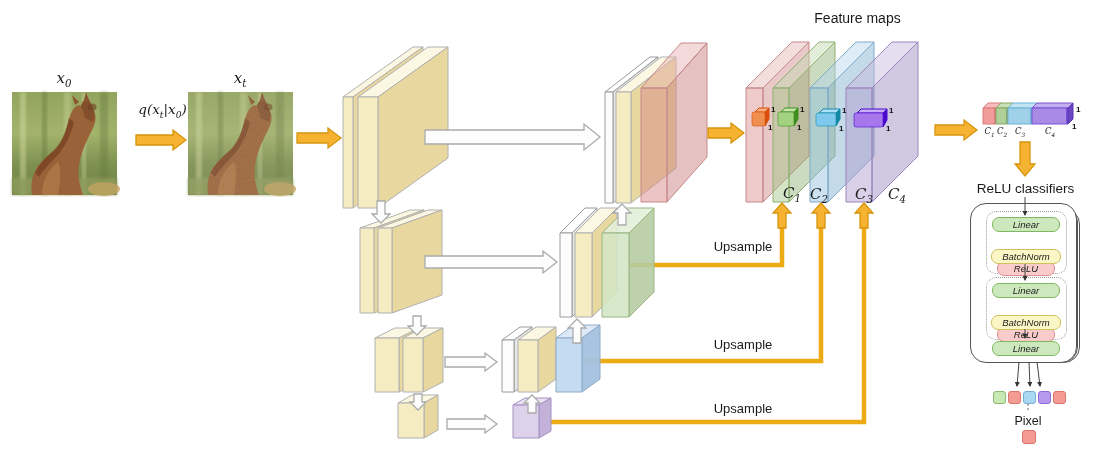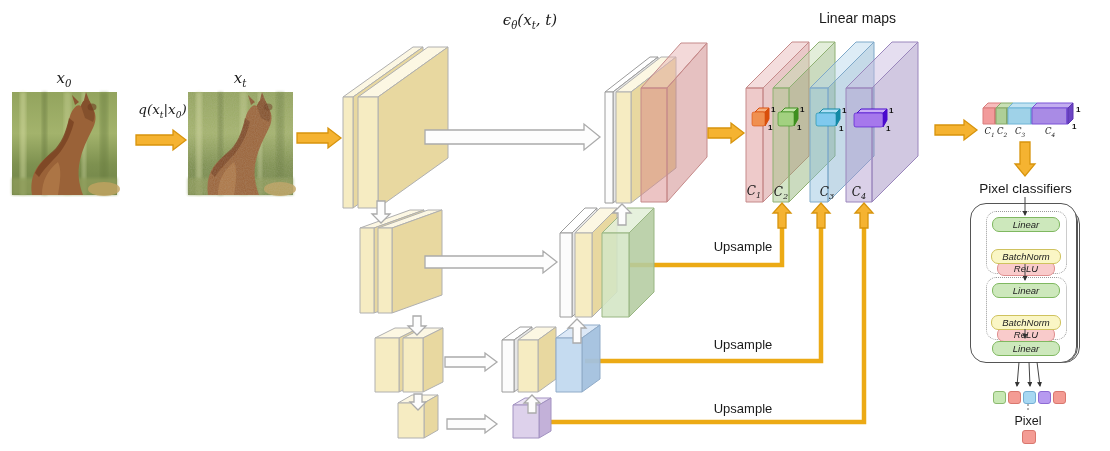--- a/index.html
+++ b/index.html
@@ -3,21 +3,21 @@
 <meta charset="utf-8">
 <style>
   html,body{margin:0;padding:0;background:#fff;}
   #stage{position:relative;width:1110px;height:451px;background:#ffffff;overflow:hidden;
          font-family:"Liberation Sans",sans-serif;color:#1a1a1a;}
   #scene,#overlay{position:absolute;left:0;top:0;}
   #overlay{pointer-events:none;}
   .lbl{position:absolute;text-align:center;white-space:nowrap;}
   .sans13{font-size:13px;} .sans14{font-size:14px;}
   .math{font-family:"DejaVu Serif",serif;font-style:italic;}
-  .m15{font-size:15px;} .m13{font-size:13.5px;} .m10{font-size:12px;} .m8{font-size:8.5px;}
+  .m15{font-size:15px;} .m13{font-size:13.5px;} .m10{font-size:15px;padding-left:37px;} .m8{font-size:8.5px;}
   sub{font-size:68%;line-height:0;}
   .one{position:absolute;font-size:8px;font-weight:bold;color:#111;}
   .card{position:absolute;background:#fff;border:1px solid #555;border-radius:16px;}
   .dgroup{position:absolute;border:1px dotted #999;border-radius:10px;}
   .pill{position:absolute;height:13px;line-height:13px;font-size:9.5px;font-style:italic;
         text-align:center;border-radius:7px;border:1px solid;color:#222;}
   .pill-linear{background:#CDE8BC;border-color:#7FB860;}
   .pill-relu{background:#F9CBCB;border-color:#E08F8F;margin-top:28px;}
   .pill-bn{background:#FAF6C5;border-color:#CFC25E;}
   .chip{position:absolute;width:11px;height:11px;border-radius:3px;border:1px solid;}
@@ -181,23 +181,22 @@
         <polygon points="1020,142 1030,142 1030,164 1035,164 1025,176 1015,164 1020,164" fill="#F5B331" stroke="#D7940D" stroke-width="1.3" fill-opacity="1"></polygon>
         <polygon points="778,228 786,228 786,213 791,213 782,203 773,213 778,213" fill="#F5B331" stroke="#D7940D" stroke-width="1.3" fill-opacity="1"></polygon>
         <polygon points="817,228 825,228 825,213 830,213 821,203 812,213 817,213" fill="#F5B331" stroke="#D7940D" stroke-width="1.3" fill-opacity="1"></polygon>
         <polygon points="860,228 868,228 868,213 873,213 864,203 855,213 860,213" fill="#F5B331" stroke="#D7940D" stroke-width="1.3" fill-opacity="1"></polygon>
       </g>
   </svg>
 
   <div class="lbl math m15" style="left:34px;top:69px;width:60px;"><span>x</span><sub>0</sub></div>
   <div class="lbl math m13" style="left:120px;top:101px;width:85px;text-align:center;"><span>q(x</span><sub>t</sub><span>|x</span><sub>0</sub><span>)</span></div>
   <div class="lbl math m15" style="left:210px;top:69px;width:60px;"><span>x</span><sub>t</sub></div>
-  <div class="lbl math m15" style="left:465px;top:11px;width:130px;"><span>ϵ</span><sub>θ</sub><span>(x</span><sub>t</sub><span>, t)</span></div>
-
-  <div class="lbl sans14" style="left:800px;top:10px;width:115px;">Linear maps</div>
+
+  <div class="lbl sans14" style="left:800px;top:10px;width:115px;">Feature maps</div>
 
   <div class="lbl math m10" style="left:746px;top:184px;width:16px;"><span>C</span><sub>1</sub></div>
   <div class="lbl math m10" style="left:773px;top:185px;width:16px;"><span>C</span><sub>2</sub></div>
   <div class="lbl math m10" style="left:811px;top:185px;width:32px;"><span>C</span><sub>3</sub></div>
   <div class="lbl math m10" style="left:851px;top:185px;width:16px;"><span>C</span><sub>4</sub></div>
 
   <div class="one" style="left:771px;top:105px;">1</div>
   <div class="one" style="left:768px;top:123px;">1</div>
   <div class="one" style="left:800px;top:105px;">1</div>
   <div class="one" style="left:797px;top:123px;">1</div>
@@ -210,21 +209,21 @@
   <div class="lbl sans13" style="left:703px;top:337px;width:80px;">Upsample</div>
   <div class="lbl sans13" style="left:703px;top:401px;width:80px;">Upsample</div>
 
   <div class="lbl math m8" style="left:983px;top:126px;width:13px;"><span>C</span><sub>1</sub></div>
   <div class="lbl math m8" style="left:996px;top:126px;width:12px;"><span>C</span><sub>2</sub></div>
   <div class="lbl math m8" style="left:1008px;top:126px;width:24px;"><span>C</span><sub>3</sub></div>
   <div class="lbl math m8" style="left:1032px;top:126px;width:36px;"><span>C</span><sub>4</sub></div>
   <div class="one" style="left:1076px;top:105px;">1</div>
   <div class="one" style="left:1072px;top:122px;">1</div>
 
-  <div class="lbl" style="left:948px;top:181px;width:155px;font-size:13.5px;">Pixel classifiers</div>
+  <div class="lbl" style="left:948px;top:181px;width:155px;font-size:13.5px;">ReLU classifiers</div>
 
   <div class="card" style="left:978px;top:208px;width:100px;height:153px;"></div>
   <div class="card" style="left:974px;top:206px;width:102px;height:155px;"></div>
   <div class="card" style="left:970px;top:203px;width:105px;height:158px;"></div>
   <div class="dgroup" style="left:986px;top:211px;width:79px;height:61px;"></div>
   <div class="dgroup" style="left:986px;top:277px;width:79px;height:61px;"></div>
   <div class="pill pill-linear" style="left:992px;top:217px;width:66px;">Linear</div>
   <div class="pill pill-relu" style="left:997px;top:233px;width:56px;">ReLU</div>
   <div class="pill pill-bn" style="left:991px;top:249px;width:68px;">BatchNorm</div>
   <div class="pill pill-linear" style="left:992px;top:283px;width:66px;">Linear</div>

